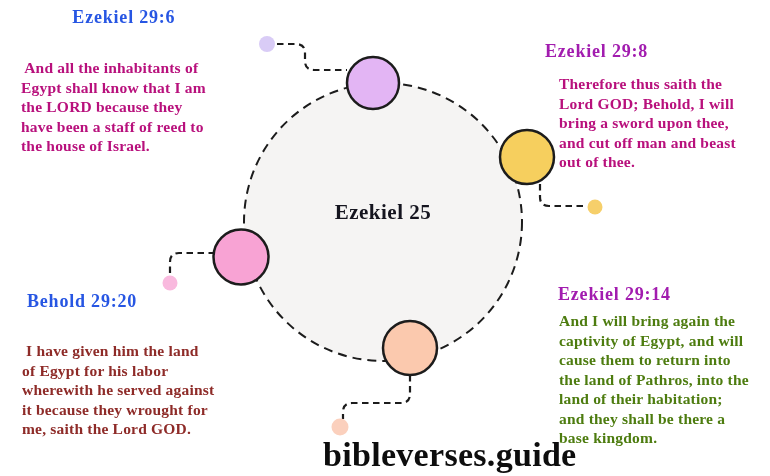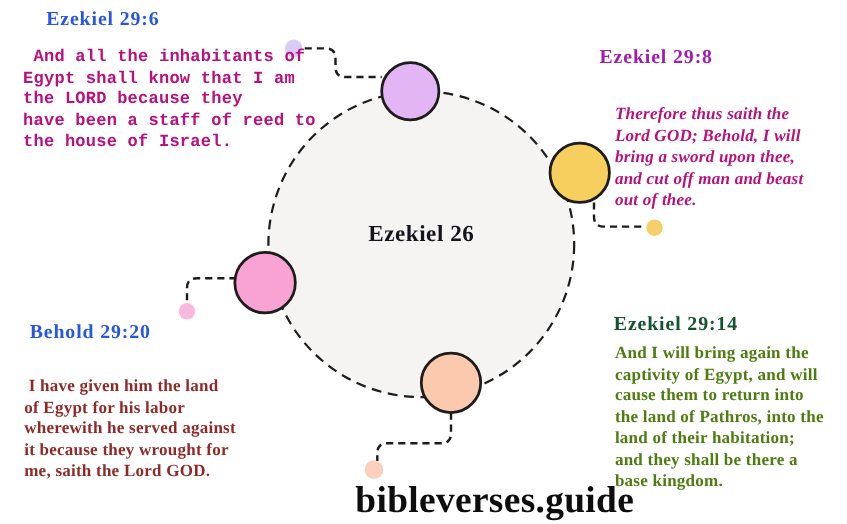--- a/index.html
+++ b/index.html
@@ -23,24 +23,24 @@
   .center-label{
     position:absolute;left:283px;top:200px;width:200px;
     text-align:center;font-size:21px;font-weight:bold;letter-spacing:0.5px;
   }
   .footer{
     position:absolute;left:323px;top:436px;width:240px;
     text-align:center;font-size:34px;font-weight:bold;letter-spacing:0.3px;
   }
   
   .verse-1{left:21px;top:6px;}
-  .verse-1 .verse-heading{padding-left:21px;}
-  .verse-1 .verse-body{margin-top:14px;font-family:Liberation Mono, monospace;}
+  .verse-1 .verse-heading{padding-left:21px;text-align:center;}
+  .verse-1 .verse-body{margin-top:30px;}
   .verse-2{left:545px;top:40px;}
-  .verse-2 .verse-body{margin-left:14px;margin-top:32px;font-style:italic;}
+  .verse-2 .verse-body{margin-left:14px;margin-top:12px;}
   .verse-3{left:22px;top:290px;}
   .verse-3 .verse-heading{padding-left:5px;}
   .verse-3 .verse-body{margin-top:9px;}
   .verse-4{left:558px;top:283px;}
   .verse-4 .verse-body{margin-left:1px;margin-top:6px;}
 </style>
 </head>
 <body>
 
 <div id="stage">
@@ -86,27 +86,27 @@
   <div class="verse verse-3">
     <div class="verse-heading" style="color: rgb(39, 86, 227);">Behold 29:20</div>
     <div class="verse-body" style="color: rgb(142, 43, 40); margin-top: 29px;"> I have given him the land
 of Egypt for his labor
 wherewith he served against
 it because they wrought for
 me, saith the Lord GOD.</div>
   </div>
 
   <div class="verse verse-4">
-    <div class="verse-heading" style="color: #14532d;">Ezekiel 29:14</div>
+    <div class="verse-heading" style="color: #a21caf;">Ezekiel 29:14</div>
     <div class="verse-body" style="color: #4d7c0f;">And I will bring again the
 captivity of Egypt, and will
 cause them to return into
 the land of Pathros, into the
 land of their habitation;
 and they shall be there a
 base kingdom.</div>
   </div>
 
-  <div class="center-label" style="color: rgb(21, 21, 31);">Ezekiel 26</div>
+  <div class="center-label" style="color: rgb(21, 21, 31);">Ezekiel 25</div>
 
   <div class="footer" style="color: rgb(13, 13, 13);">bibleverses.guide</div>
 
 </div>
 
 </body></html>

